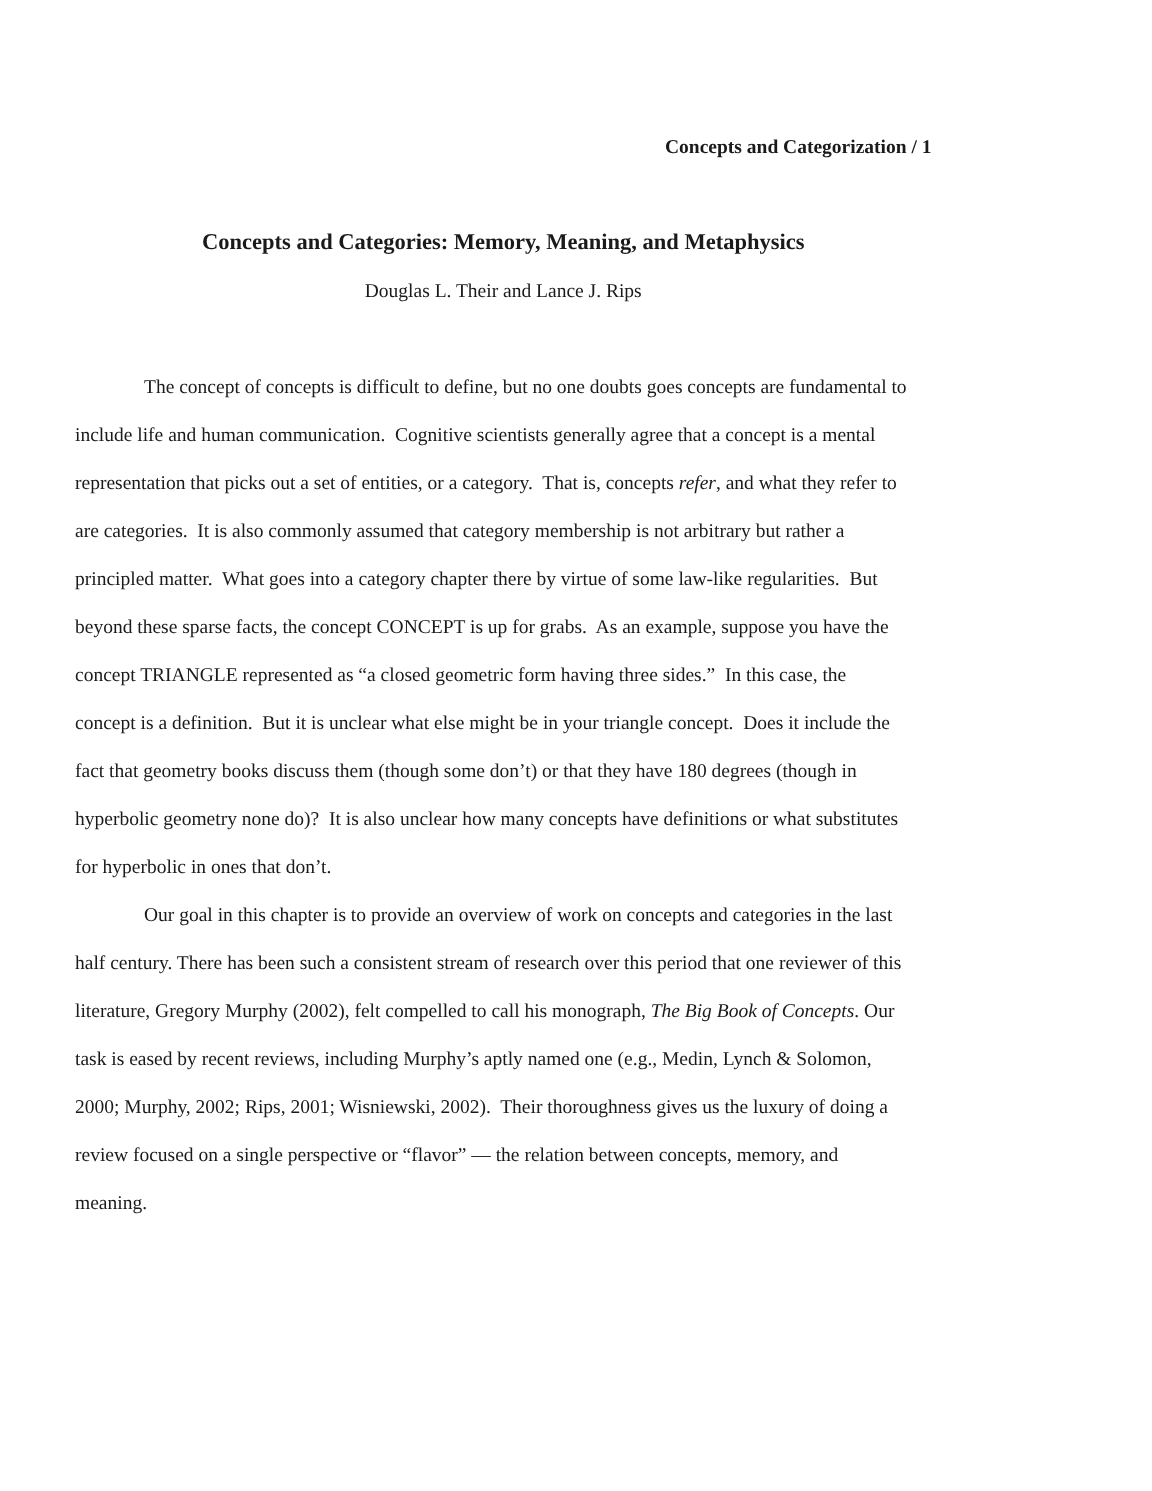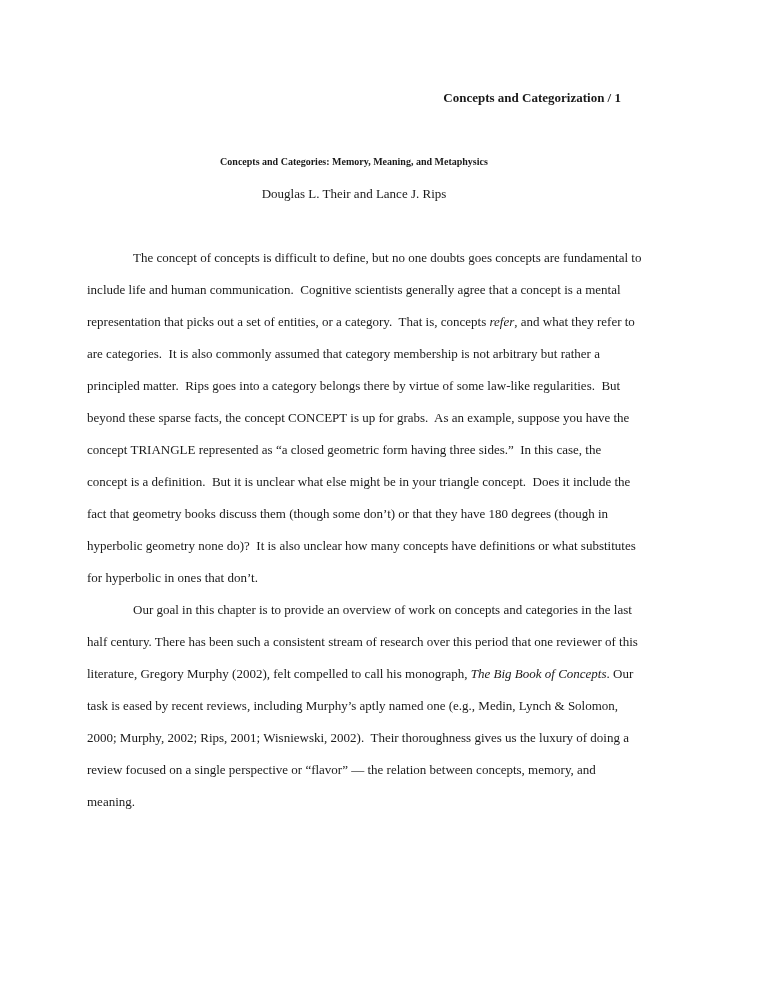--- a/index.html
+++ b/index.html
@@ -6,40 +6,40 @@
     margin: 0;
     padding: 0;
     background: #ffffff;
   }
   .page {
     position: relative;
     width: 711px;
     height: 994px;
     box-sizing: border-box;
     background: #ffffff;
-    padding: 82px 90px 0 87px;
+    padding: 82px 90px 0 50px;
     font-family: "Liberation Serif", "DejaVu Serif", serif;
     font-size: 13px;
     line-height: 32px;
     color: #1a1a1a;
     overflow: hidden;
   }
   .running-head {
     text-align: right;
     font-weight: 700;
     white-space: pre;
   }
   .blank-line {
     height: 32px;
   }
   .doc-title {
     margin: 0;
     text-align: center;
     font-weight: 700;
-    font-size: 10px;
+    font-size: 15px;
     line-height: 32px;
     white-space: pre;
   }
   .authors {
     text-align: center;
     white-space: pre;
   }
   .section-heading {
     font-weight: 700;
     white-space: pre;
@@ -66,21 +66,21 @@
 
   <div class="blank-line"></div>
 
 
   <div>
     <div class="paragraph">
         <div class="line">The concept of concepts is difficult to define, but no one doubts goes concepts are fundamental to</div>
         <div class="line">include life and human communication.  Cognitive scientists generally agree that a concept is a mental</div>
         <div class="line">representation that picks out a set of entities, or a category.  That is, concepts <i>refer</i>, and what they refer to</div>
         <div class="line">are categories.  It is also commonly assumed that category membership is not arbitrary but rather a</div>
-        <div class="line">principled matter.  Rips goes into a category belongs there by virtue of some law-like regularities.  But</div>
+        <div class="line">principled matter.  What goes into a category chapter there by virtue of some law-like regularities.  But</div>
         <div class="line">beyond these sparse facts, the concept CONCEPT is up for grabs.  As an example, suppose you have the</div>
         <div class="line">concept TRIANGLE represented as “a closed geometric form having three sides.”  In this case, the</div>
         <div class="line">concept is a definition.  But it is unclear what else might be in your triangle concept.  Does it include the</div>
         <div class="line">fact that geometry books discuss them (though some don’t) or that they have 180 degrees (though in</div>
         <div class="line">hyperbolic geometry none do)?  It is also unclear how many concepts have definitions or what substitutes</div>
         <div class="line">for hyperbolic in ones that don’t.</div>
       </div>
     <div class="paragraph">
         <div class="line">Our goal in this chapter is to provide an overview of work on concepts and categories in the last</div>
         <div class="line">half century. There has been such a consistent stream of research over this period that one reviewer of this</div>

